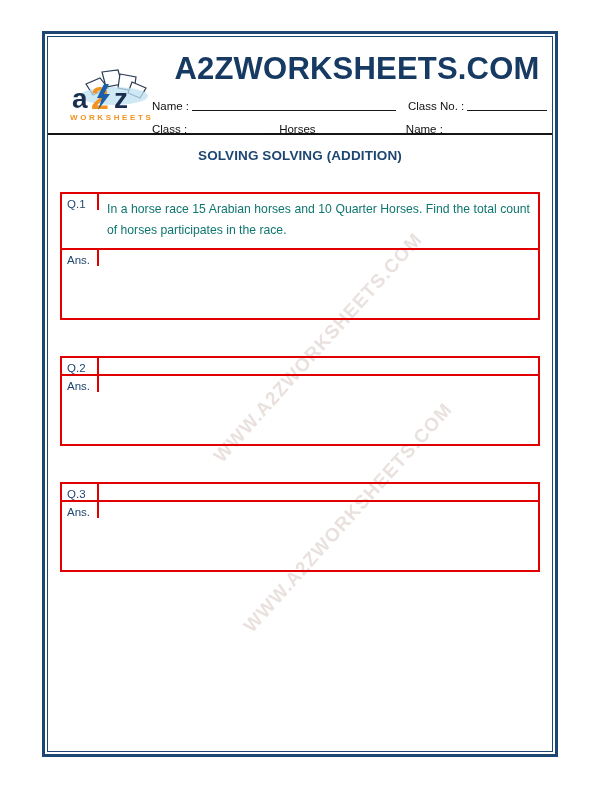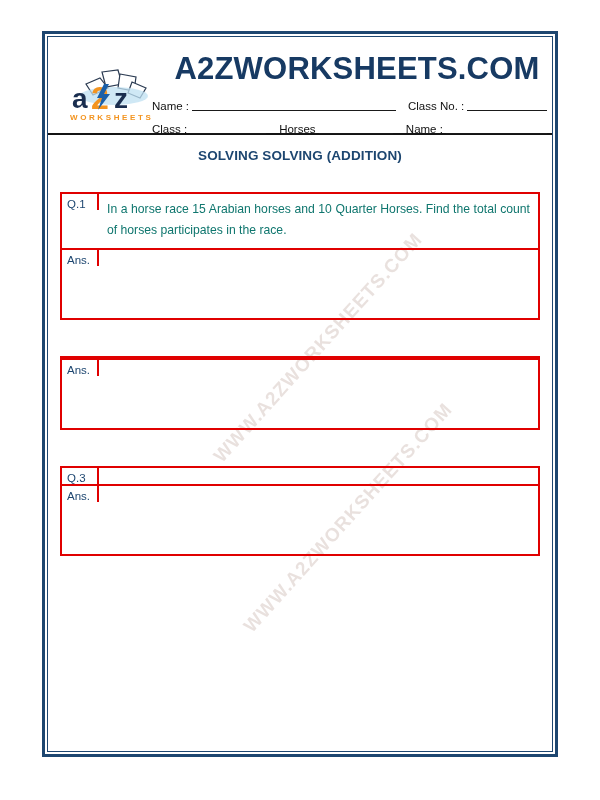--- a/index.html
+++ b/index.html
@@ -264,20 +264,21 @@
               <div class="qtext">In a horse race 15 Arabian horses and 10 Quarter Horses. Find the total count of horses participates in the race.</div>
             </div>
             <div class="qrow ansrow">
               <div class="qlabel">Ans.</div>
               <div class="ansarea"></div>
             </div>
           </div>
 
           <div class="qblock">
             <div class="qrow">
+              <div class="qlabel">Q.2</div>
             </div>
             <div class="qrow ansrow">
               <div class="qlabel">Ans.</div>
               <div class="ansarea"></div>
             </div>
           </div>
 
           <div class="qblock">
             <div class="qrow">
               <div class="qlabel">Q.3</div>

